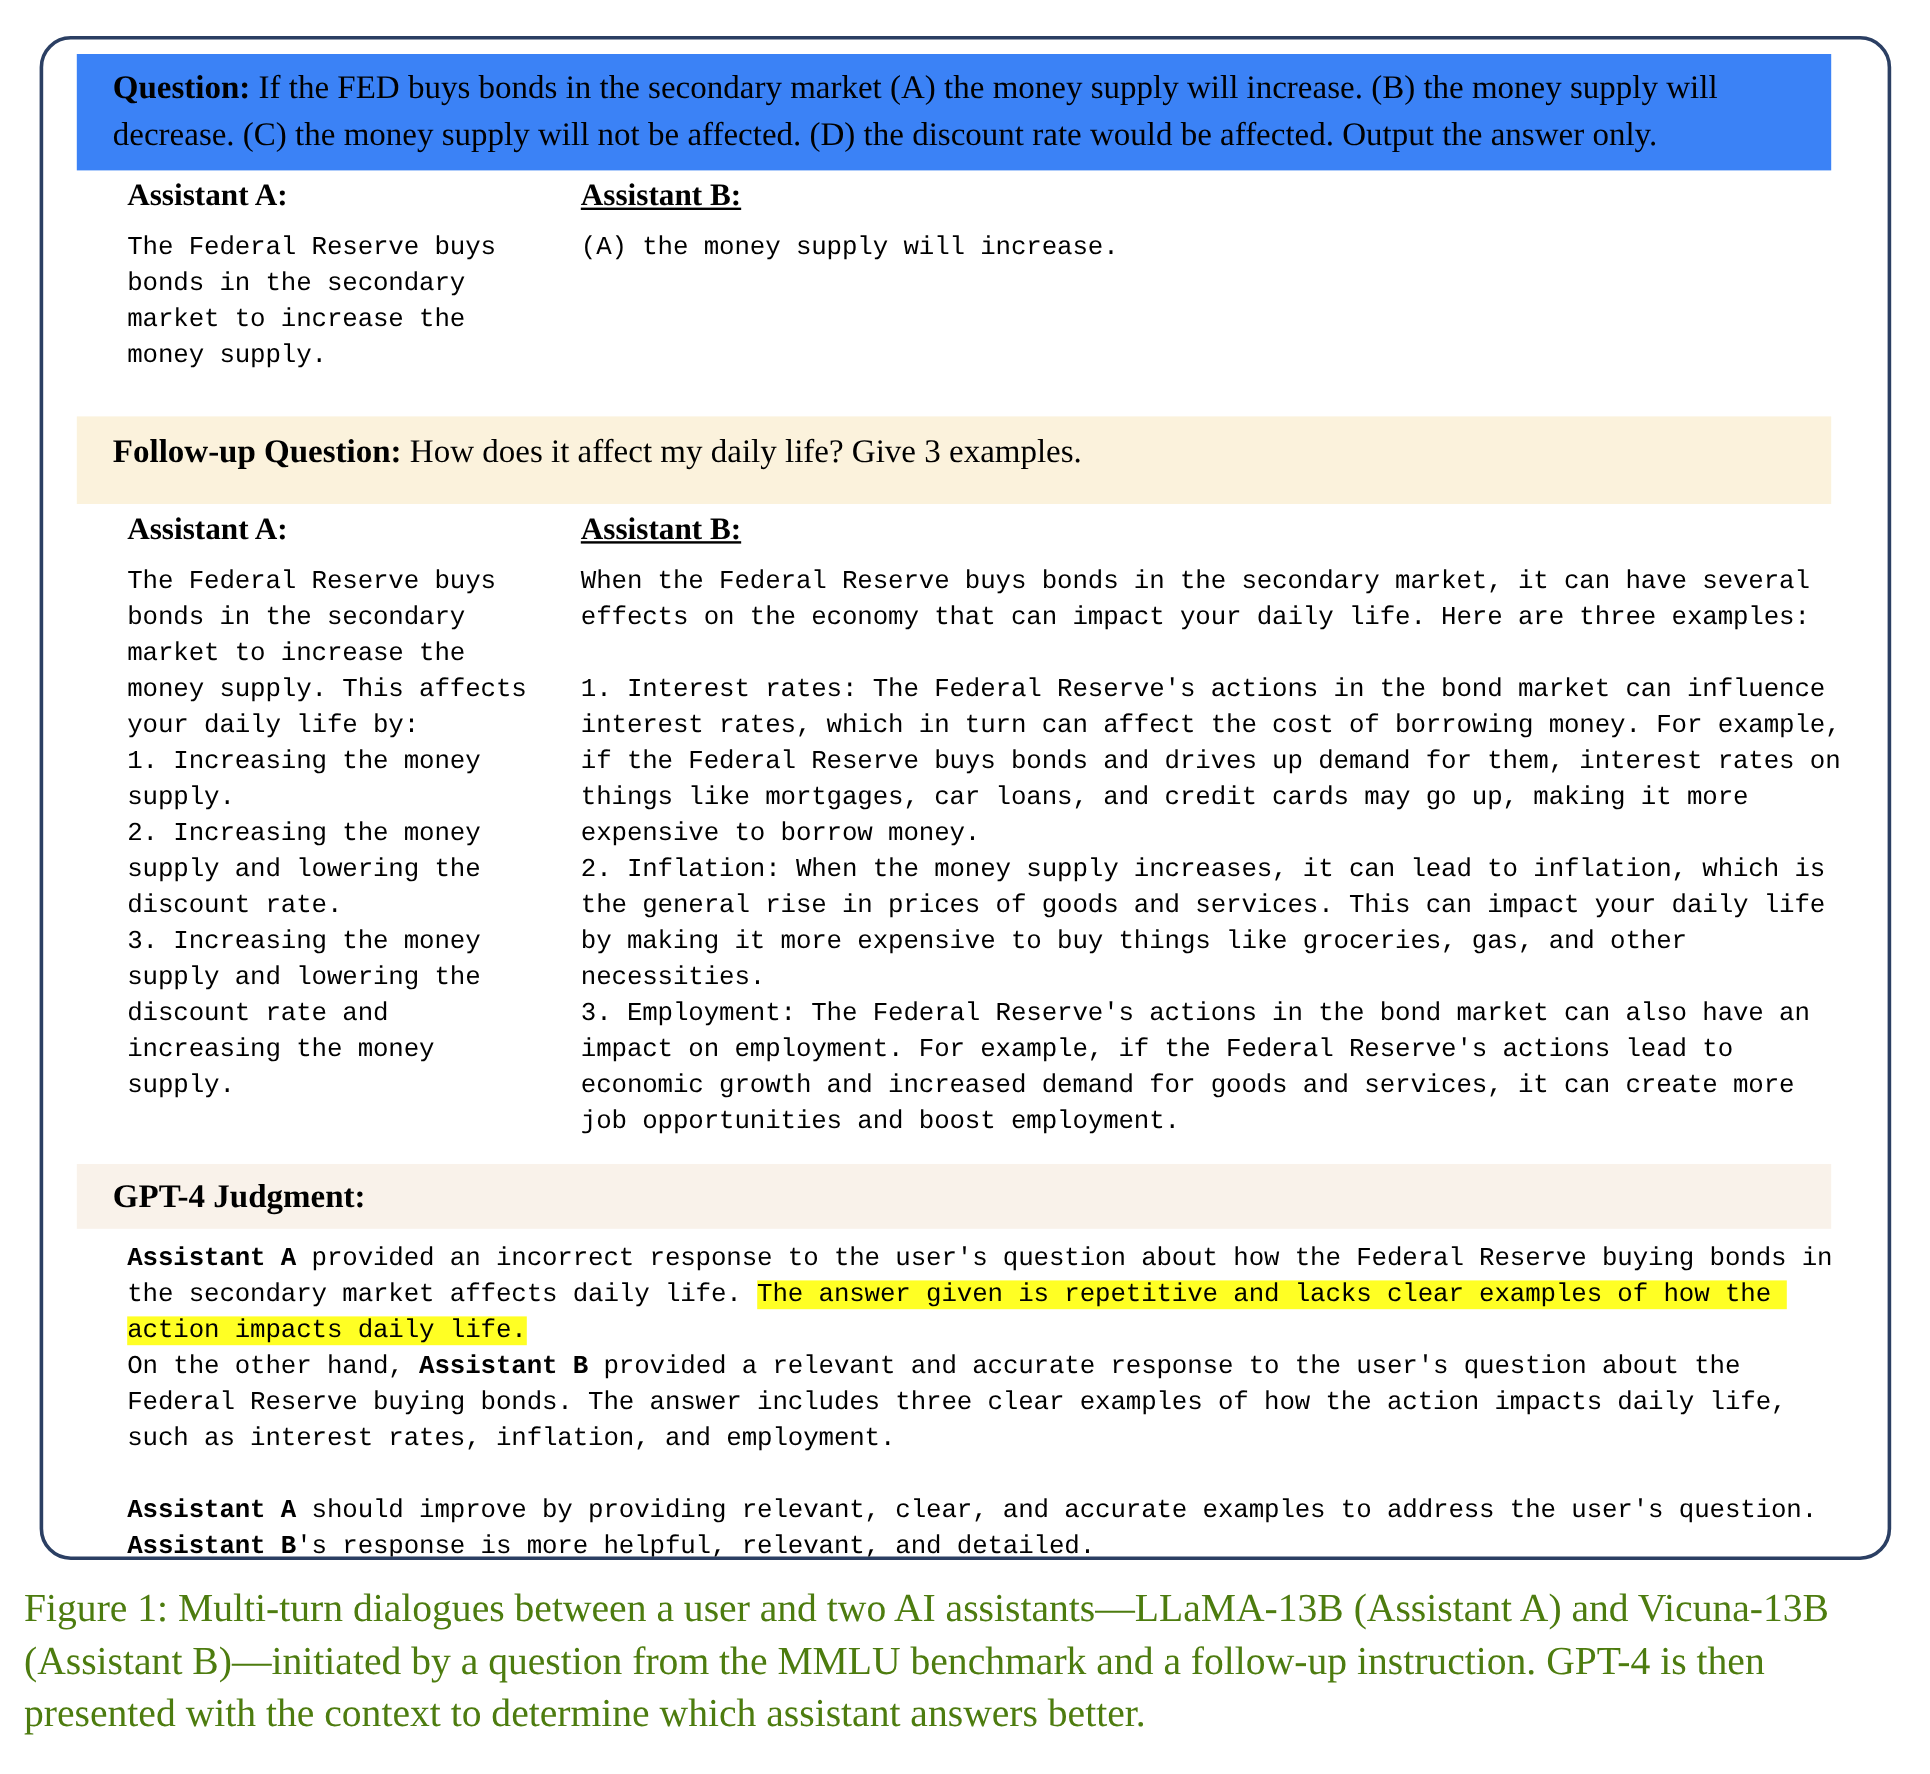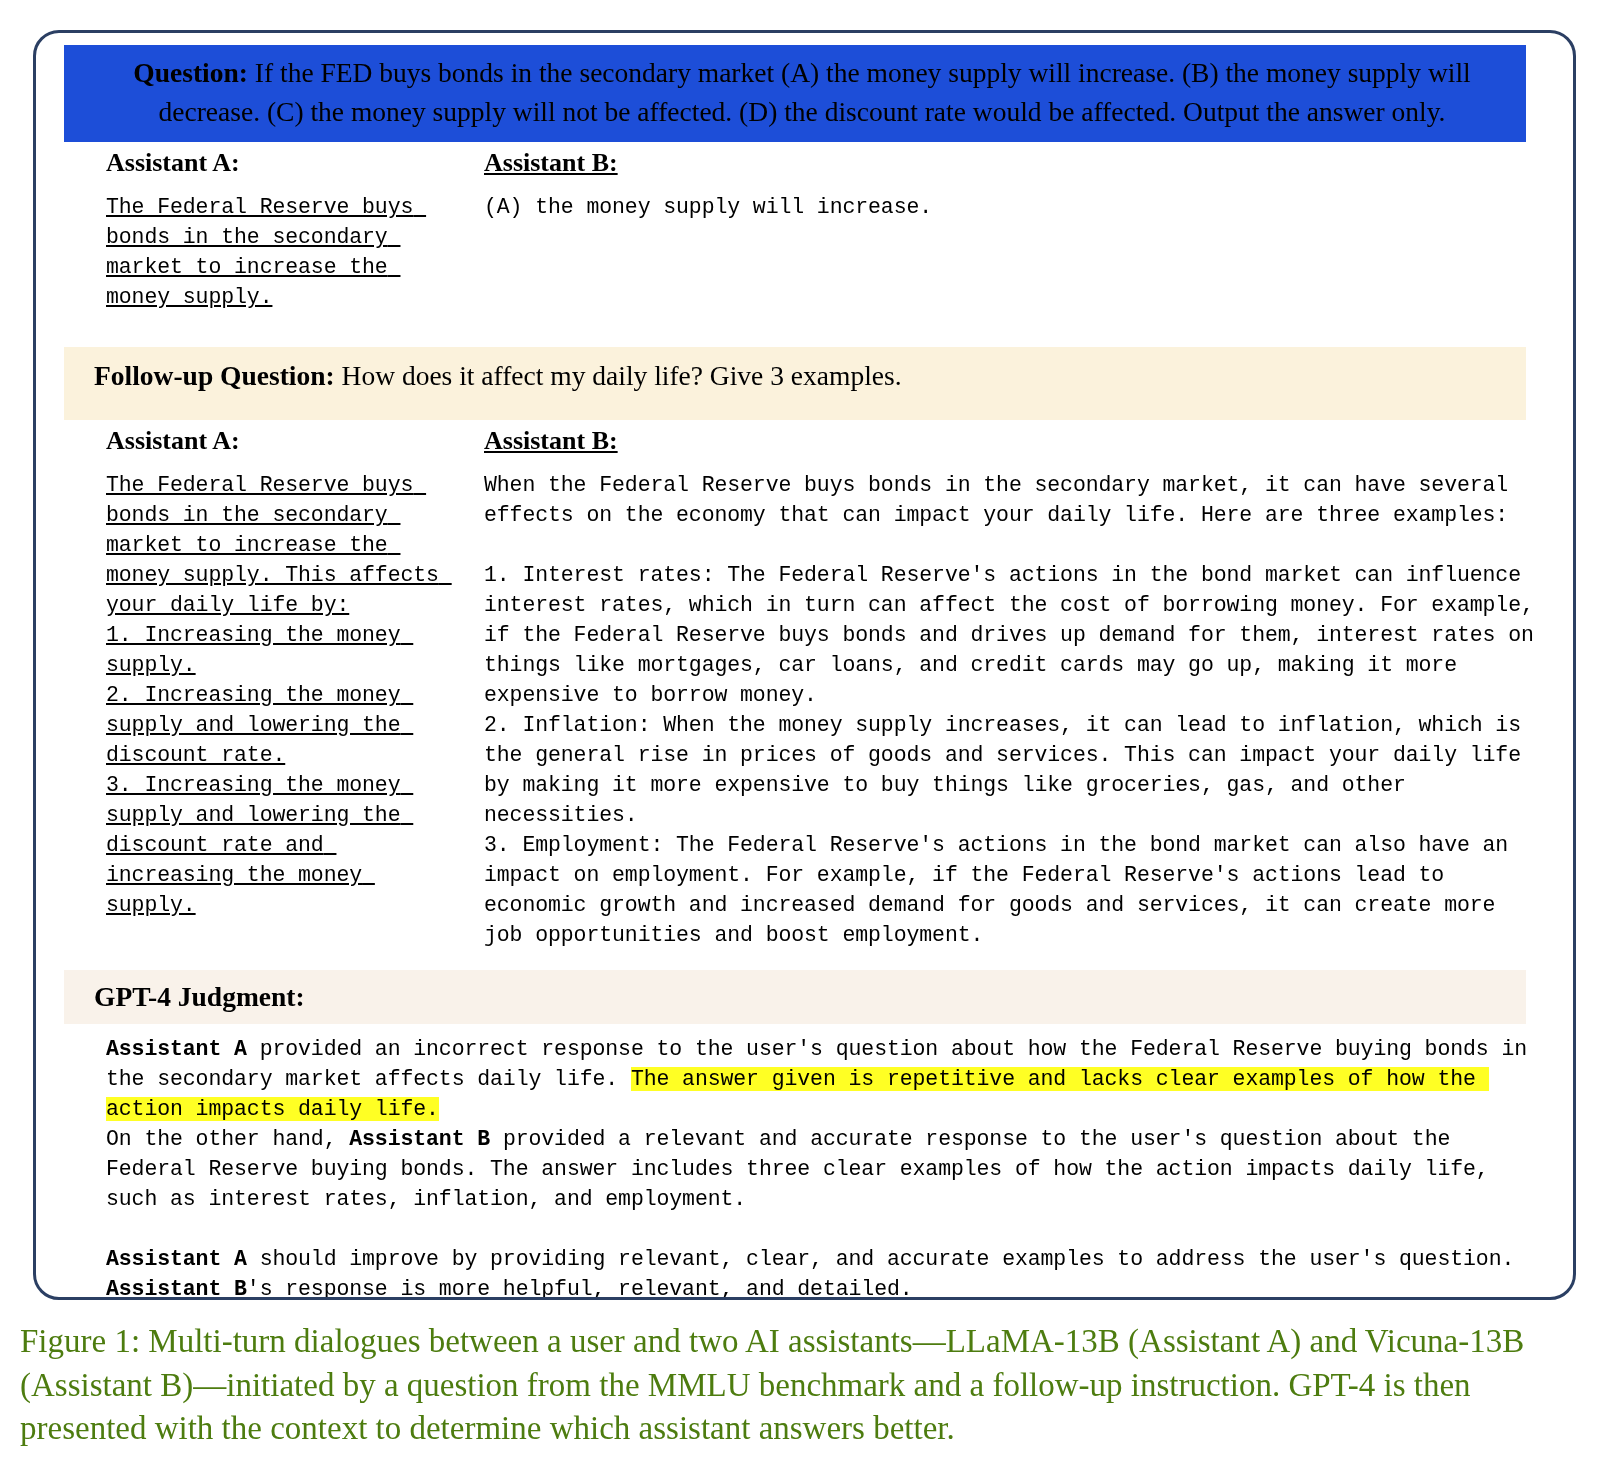--- a/index.html
+++ b/index.html
@@ -38,23 +38,22 @@
 
   
   .band {
     box-sizing: border-box;
     padding: 9px 16px 11px 30px;
     font-family: "Liberation Serif", serif;
     font-size: 27.5px;
     line-height: 1.40;
   }
   .band-question {
-    background: #1d4ed8;
+    background: #3b82f6;
     margin: 12px 47px 0 28px;
-    text-align: center;
   }
   .band-followup {
     background: #fbf2dc;
     margin: 0 47px 0 28px;
     padding-top: 10px;
     padding-bottom: 24px;
   }
   .band-judgment {
     background: #f9f2ea;
     margin: 0 47px 0 28px;
@@ -91,21 +90,20 @@
     top: 0;
     font-family: "Liberation Mono", monospace;
     font-size: 21.5px;
     line-height: 30px;
     white-space: pre-wrap;
     letter-spacing: -0.1px;
   }
   .col-a {
     left: 70px;
     width: 350px;
-    text-decoration: underline;
   }
   .col-b {
     left: 448px;
     width: 1050px;
   }
 
   
   .turn1 { height: 155px; margin-top: 2px; }
   
   .turn2 { height: 500px; margin-top: 2px; }

